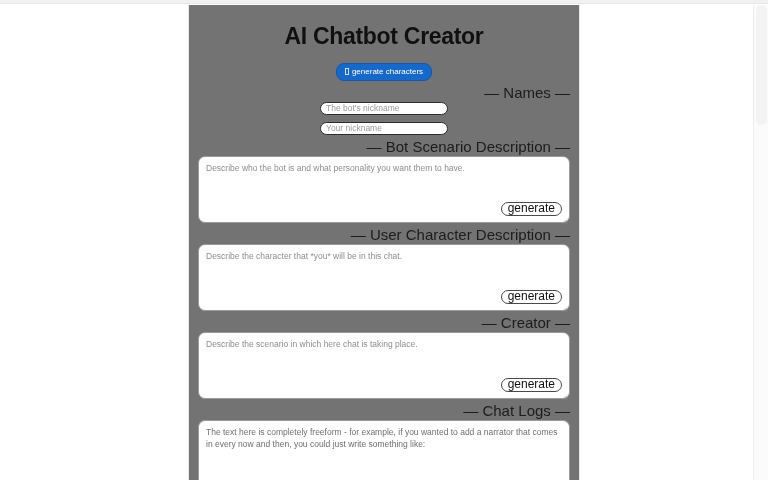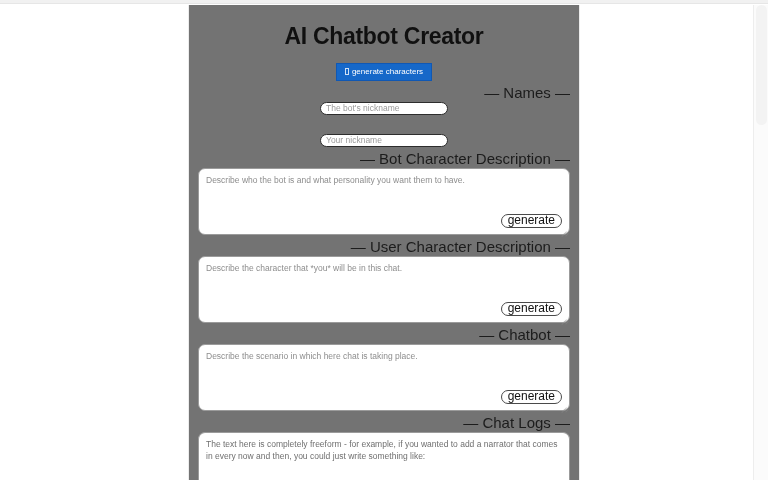--- a/index.html
+++ b/index.html
@@ -83,21 +83,21 @@
     text-align: center;
   }
   .gen-chars-button {
     display: inline-block;
     background: #1668c9;
     color: #ffffff;
     font-size: 8px;
     line-height: 11px;
     padding: 2px 8px 3px 8px;
     border: 1px solid #1058b4;
-    border-radius: 0;
+    border-radius: 8px;
     cursor: pointer;
     white-space: nowrap;
   }
   .tofu {
     display: inline-block;
     width: 4px;
     height: 7px;
     border: 1px solid #cfe0f5;
     margin-right: 3px;
     vertical-align: -1px;
@@ -111,21 +111,21 @@
     color: #1c1c1c;
     line-height: 12px;
   }
 
   
   .names-wrap {
     margin-top: 3px;
     display: flex;
     flex-direction: column;
     align-items: center;
-    gap: 19px;
+    gap: 7px;
   }
   .name-input {
     width: 128px;
     height: 13px;
     line-height: 13px;
     font-size: 8.5px;
     font-family: "Liberation Sans", sans-serif;
     color: #9a9a9a;
     background: #ffffff;
     border: 1px solid #2d2d2d;
@@ -217,21 +217,21 @@
     <div class="gen-chars-row">
       <span class="gen-chars-button"><span class="tofu"></span><span>generate characters</span></span>
     </div>
 
     <div class="section-label">— Names —</div>
     <div class="names-wrap">
       <input class="name-input" type="text" placeholder="The bot's nickname" style="">
       <input class="name-input" type="text" placeholder="Your nickname" style="">
     </div>
 
-    <div class="section-label">— Bot Character Description —</div>
+    <div class="section-label">— Bot Scenario Description —</div>
     <div class="ta-wrap">
       <div class="ta-box ta-desc">
         <span>Describe who the bot is and what personality you want them to have.</span>
         <span class="generate-button">generate</span>
         <span class="resize-grip">
             <span></span>
             <span></span>
           </span>
       </div>
     </div>
@@ -241,21 +241,21 @@
       <div class="ta-box ta-desc">
         <span>Describe the character that *you* will be in this chat.</span>
         <span class="generate-button">generate</span>
         <span class="resize-grip">
             <span></span>
             <span></span>
           </span>
       </div>
     </div>
 
-    <div class="section-label">— Chatbot —</div>
+    <div class="section-label">— Creator —</div>
     <div class="ta-wrap">
       <div class="ta-box ta-desc">
         <span>Describe the scenario in which here chat is taking place.</span>
         <span class="generate-button">generate</span>
         <span class="resize-grip">
             <span></span>
             <span></span>
           </span>
       </div>
     </div>

